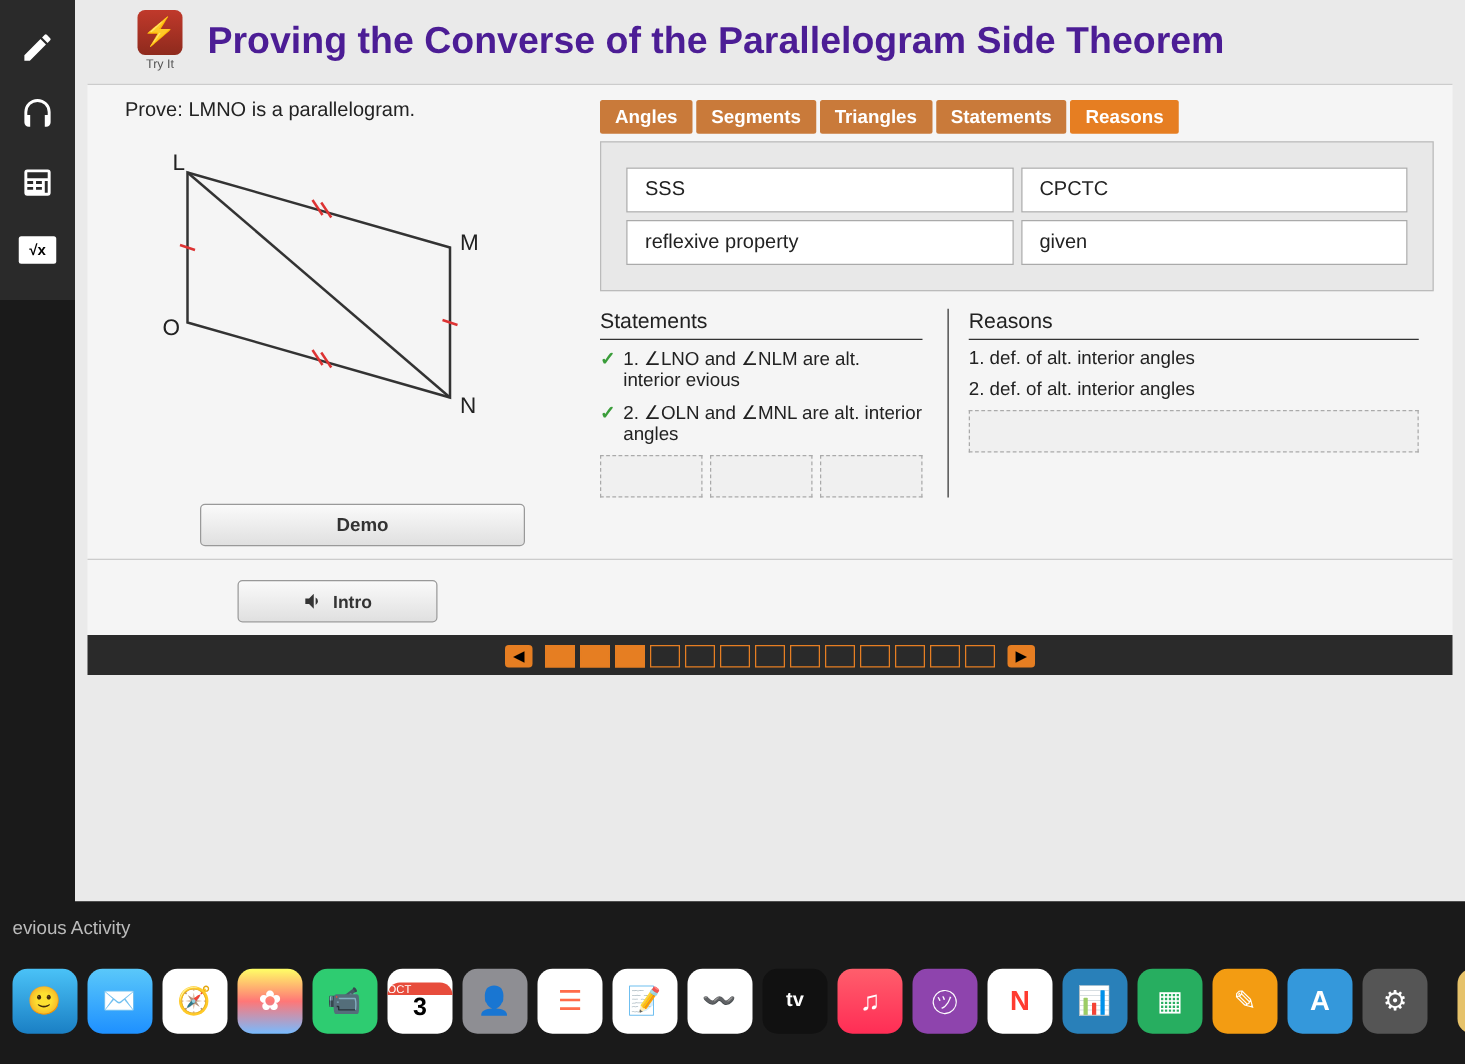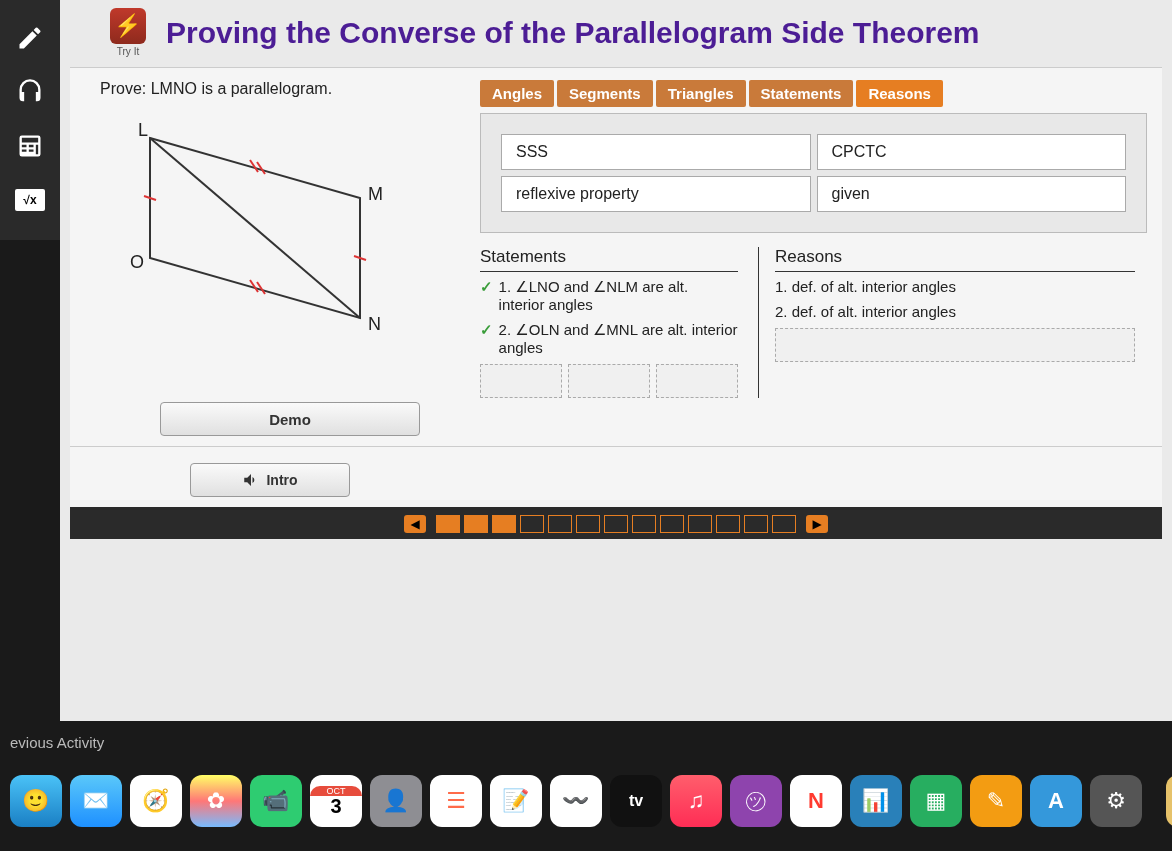--- a/index.html
+++ b/index.html
@@ -141,21 +141,21 @@
         <div class="option">CPCTC</div>
         <div class="option">reflexive property</div>
         <div class="option">given</div>
       </div>
 
       <div class="proof">
         <div class="proof-col left">
           <div class="proof-head">Statements</div>
           <div class="proof-row">
             <span class="check">✓</span>
-            <div><span>1.</span> <span>∠LNO and ∠NLM are alt. interior angles</span></div>
+            <div><span>1.</span> <span>∠LNO and ∠NLM are alt. interior evious</span></div>
           </div>
           <div class="proof-row">
             <span class="check">✓</span>
             <div><span>2.</span> <span>∠OLN and ∠MNL are alt. interior angles</span></div>
           </div>
           <div class="drop-slots">
             <div class="drop-slot sm"></div>
             <div class="drop-slot sm"></div>
             <div class="drop-slot sm"></div>
           </div>
@@ -206,21 +206,21 @@
 
 <div class="activity-label">evious Activity</div>
 
 <div class="dock">
   <div class="dock-item" style="background:linear-gradient(#4ac2f7,#1a7fc4)">🙂</div>
   <div class="dock-item" style="background:linear-gradient(#5ac8fa,#1e90ff)">✉️</div>
   <div class="dock-item" style="background:#fff;color:#1e90ff">🧭</div>
   <div class="dock-item" style="background:linear-gradient(#ff6,#f77,#7bf)">✿</div>
   <div class="dock-item" style="background:#2ecc71">📹</div>
   <div class="dock-item cal">
-    <div style="background:#e74c3c;color:#fff;width:100%;text-align:center;border-radius:10px 10px 0 0">OCT</div>
+    <div style="background:#e74c3c;color:#fff;width:100%;text-align:left;border-radius:10px 10px 0 0">OCT</div>
     <div class="day">3</div>
   </div>
   <div class="dock-item" style="background:#8e8e93">👤</div>
   <div class="dock-item" style="background:#fff;color:#ff6b4a">☰</div>
   <div class="dock-item" style="background:#fff;color:#ffcc00">📝</div>
   <div class="dock-item" style="background:#fff;color:#6a5acd">〰️</div>
   <div class="dock-item" style="background:#111;color:#fff;font-weight:bold;font-size:16px">tv</div>
   <div class="dock-item" style="background:linear-gradient(#ff5e6c,#ff2d55)">♫</div>
   <div class="dock-item" style="background:#8e44ad">㋡</div>
   <div class="dock-item" style="background:#fff;color:#ff3b30;font-weight:bold">N</div>

